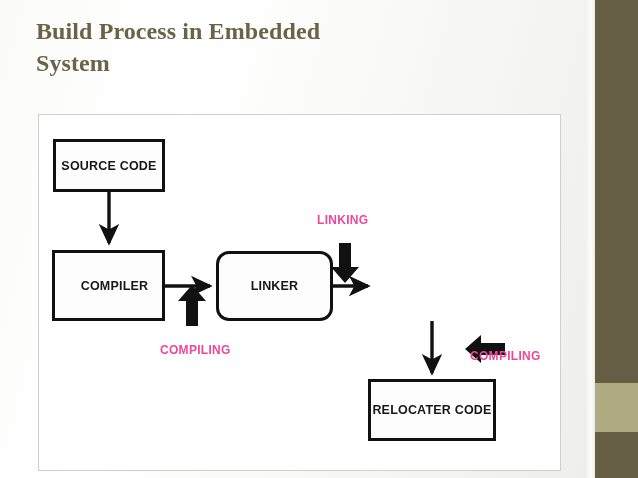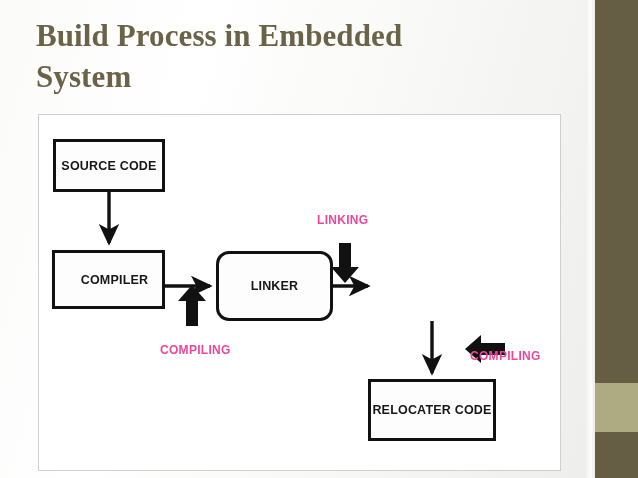--- a/index.html
+++ b/index.html
@@ -49,21 +49,21 @@
   }
 
   
   .title {
     position: absolute;
     left: 36px;
     top: 16px;
     width: 520px;
     font-family: "Liberation Serif", serif;
     font-weight: bold;
-    font-size: 31px;
+    font-size: 24px;
     line-height: 1.32;
     letter-spacing: 0.1px;
     color: #6b6347;
     white-space: pre-line;
   }
 
   
   .diagram-frame {
     position: absolute;
     left: 38px;
@@ -95,21 +95,21 @@
   .pbox span {
     font-family: "Liberation Sans", sans-serif;
     font-weight: bold;
     font-size: 12.5px;
     letter-spacing: 0.2px;
     color: #17171a;
     white-space: nowrap;
   }
 
   #box-source   { left: 14px;  top: 24px;  width: 112px; height: 53px; }
-  #box-compiler { left: 13px;  top: 135px; width: 113px; height: 59px; padding-left: 12px; }
+  #box-compiler { left: 13px;  top: 135px; width: 113px; height: 71px; padding-left: 12px; }
   #box-linker   { left: 177px; top: 136px; width: 117px; height: 70px; border-radius: 13px; }
   #box-relocater{ left: 335px; top: 136px; width: 115px; height: 70px; }
   #box-exec     { left: 329px; top: 264px; width: 128px; height: 62px; }
 
   
   .connectors {
     position: absolute;
     left: 0;
     top: 0;
     width: 521px;

